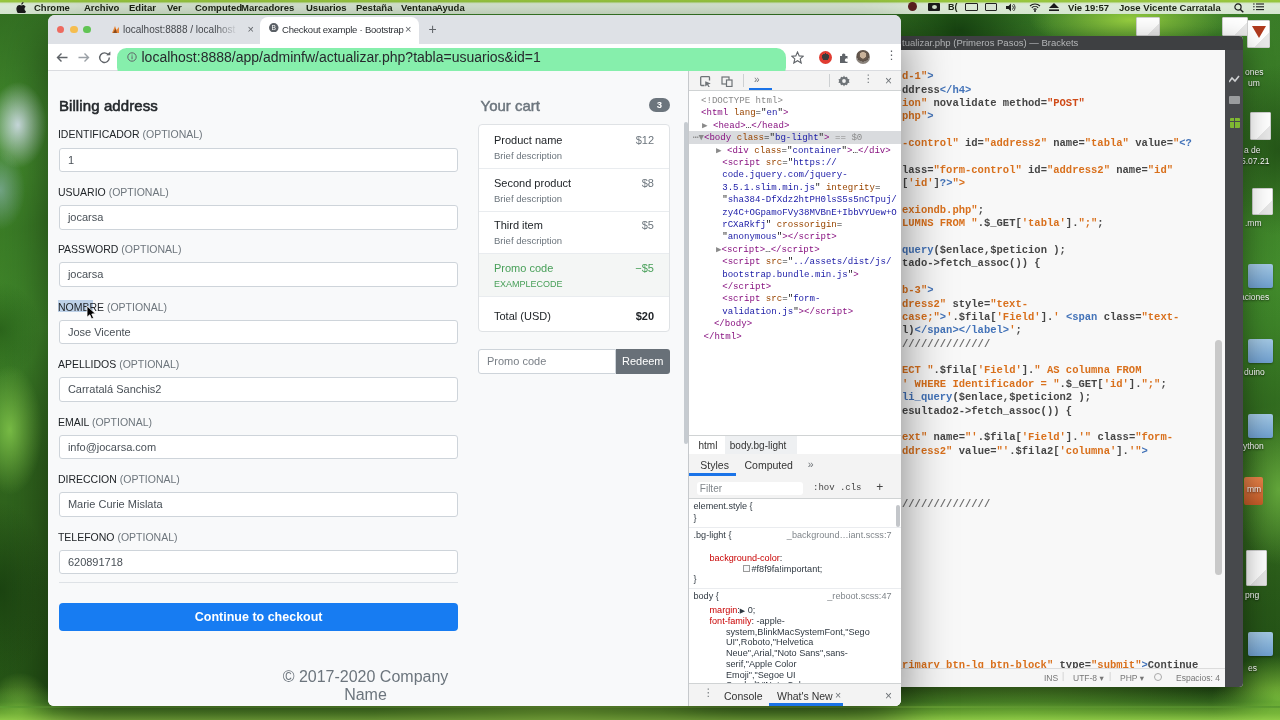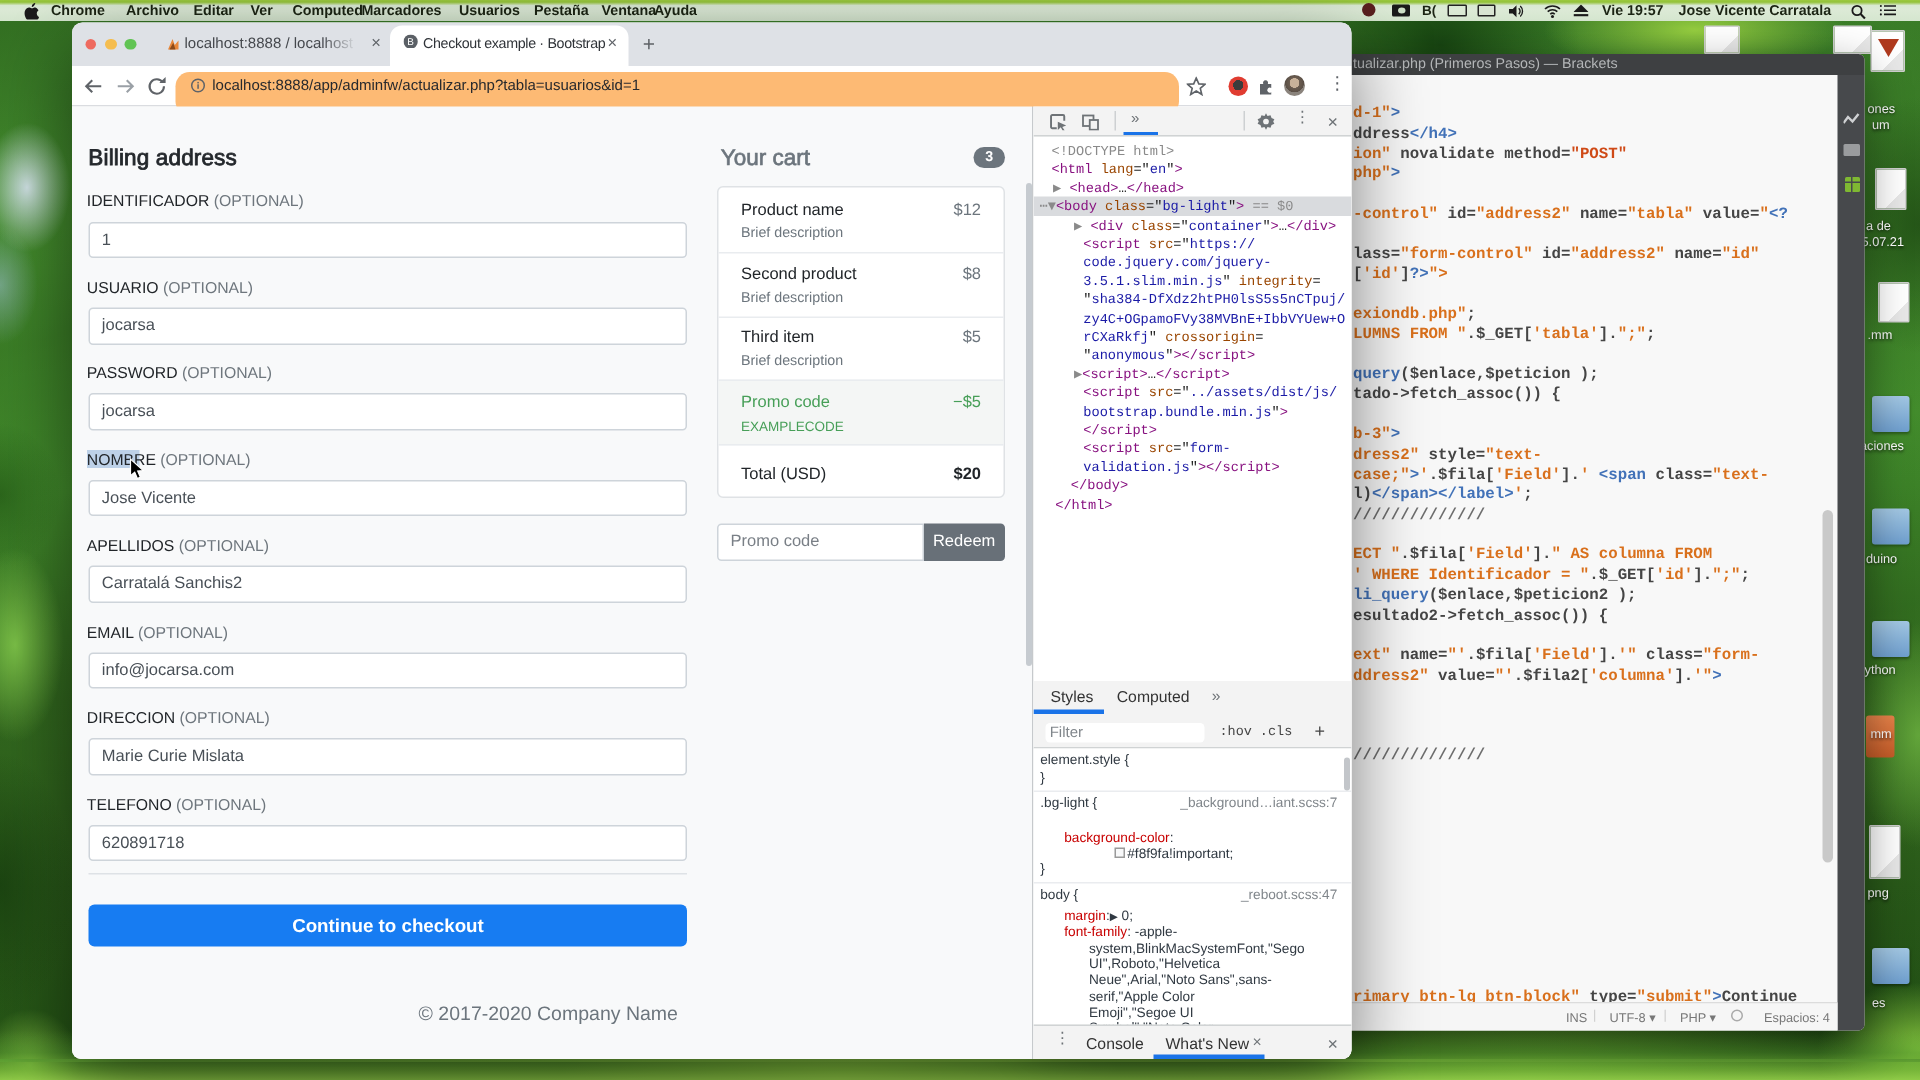--- a/index.html
+++ b/index.html
@@ -51,22 +51,22 @@
 .folder { background:linear-gradient(180deg,#a3c8e4,#6f9fcf); border-radius:2px; box-shadow:0 1px 2px rgba(0,0,0,.35); }
 
 #chrome { position:absolute; left:47.5px; top:15px; width:853.5px; height:691px;
   border-radius:7px 7px 6px 6px; box-shadow:0 18px 50px rgba(0,0,0,.5); background:#fff; }
 #tabstrip { position:absolute; left:0; top:0; width:100%; height:29px; background:#dee1e6; border-radius:7px 7px 0 0; }
 .tlight { position:absolute; top:10.6px; width:7.8px; height:7.8px; border-radius:50%; }
 #tab2 { position:absolute; left:212.5px; top:2px; width:159px; height:27px; background:#fff; border-radius:8px 8px 0 0; }
 .tabtxt { font-size:10px; color:#3c4043; white-space:nowrap; }
 .tabx { color:#5f6368; font-size:11px; }
 #toolbar { position:absolute; left:0; top:29px; width:100%; height:27px; background:#fff; border-bottom:1px solid #dadce0; }
-#urlbar { position:absolute; left:69.5px; top:3.5px; width:669px; height:29px; background:#fdba74; border-radius:9.5px;
-  font-size:10px; color:#27292d; line-height:19px; }
+#urlbar { position:absolute; left:69.5px; top:3.5px; width:669px; height:29px; background:#86efac; border-radius:9.5px;
+  font-size:14px; color:#27292d; line-height:19px; }
 
 #page { position:absolute; left:0; top:56px; width:640.5px; height:635px; background:#f8f9fa; overflow:hidden; border-radius:0 0 0 6px;}
 #page h4 { font-size:15px; font-weight:normal; -webkit-text-stroke:0.55px #24282c; color:#24282c; letter-spacing:0.1px; }
 .lbl { position:absolute; font-size:10.5px; color:#212529; white-space:nowrap; }
 .lbl span { color:#6e767d; }
 .inp { position:absolute; left:11.4px; width:399.5px; height:24.5px; background:#fff; border:1px solid #ced4da; border-radius:3px;
   font-size:11px; color:#495057; line-height:22.5px; padding-left:8px; }
 
 .cardrow { position:absolute; left:15px; right:15px; }
 
@@ -307,21 +307,21 @@
     <div class="inp" style="top:306.3px;">Carratalá Sanchis2</div>
     <div class="lbl" style="left:10.4px;top:344.5px;">EMAIL <span>(OPTIONAL)</span></div>
     <div class="inp" style="top:363.7px;">info@jocarsa.com</div>
     <div class="lbl" style="left:10.4px;top:402px;">DIRECCION <span>(OPTIONAL)</span></div>
     <div class="inp" style="top:421.2px;">Marie Curie Mislata</div>
     <div class="lbl" style="left:10.4px;top:459.5px;">TELEFONO <span>(OPTIONAL)</span></div>
     <div class="inp" style="top:478.6px;">620891718</div>
     <div style="position:absolute;left:11.4px;top:510.5px;width:399.5px;height:1px;background:#dee2e6;"></div>
     <div style="position:absolute;left:11.4px;top:531.6px;width:399.5px;height:28.1px;background:#177cf2;border-radius:4px;
       color:#fff;font-size:12.5px;font-weight:bold;text-align:center;line-height:28.1px;">Continue to checkout</div>
-    <div style="position:absolute;left:228px;top:597px;width:180px;text-align:center;font-size:13px;color:#6c757d;">© 2017-2020 Company Name</div>
+    <div style="position:absolute;left:228px;top:597px;width:180px;text-align:center;font-size:16px;color:#6c757d;">© 2017-2020 Company Name</div>
 
     <div style="position:absolute;left:433px;top:26px;font-size:15px;color:#6c757d;-webkit-text-stroke:0.45px #6c757d;">Your cart</div>
     <div style="position:absolute;left:601.5px;top:27.2px;width:21px;height:14.2px;border-radius:7px;background:#6c757d;
       color:#fff;font-size:9.5px;font-weight:bold;text-align:center;line-height:14.2px;">3</div>
     <div style="position:absolute;left:430.5px;top:52.6px;width:192px;height:208px;background:#fff;border:1px solid #dfe2e5;border-radius:4px;">
       <div class="cardrow" style="top:9px;font-size:11px;color:#212529;">Product name<span style="float:right;color:#6c757d;">$12</span></div>
       <div class="cardrow" style="top:25px;font-size:9.5px;color:#6c757d;">Brief description</div>
       <div class="cardrow" style="top:43.5px;left:0;right:0;height:1px;background:#e9ecef;"></div>
       <div class="cardrow" style="top:52px;font-size:11px;color:#212529;">Second product<span style="float:right;color:#6c757d;">$8</span></div>
       <div class="cardrow" style="top:68px;font-size:9.5px;color:#6c757d;">Brief description</div>
@@ -376,20 +376,25 @@
       <div class="dl" style="top:139.3px;left:33.2px;">"<span class="val">anonymous</span>"<span class="tag">&gt;&lt;/script&gt;</span></div>
       <div class="dl" style="top:151.7px;left:27px;"><span class="gry">▶</span><span class="tag">&lt;script&gt;</span>…<span class="tag">&lt;/script&gt;</span></div>
       <div class="dl" style="top:164.1px;left:33.2px;"><span class="tag">&lt;script</span> <span class="attr">src</span>="<span class="lnk">../assets/dist/js/</span></div>
       <div class="dl" style="top:176.5px;left:33.2px;"><span class="lnk">bootstrap.bundle.min.js</span>"<span class="tag">&gt;</span></div>
       <div class="dl" style="top:188.9px;left:33.2px;"><span class="tag">&lt;/script&gt;</span></div>
       <div class="dl" style="top:201.3px;left:33.2px;"><span class="tag">&lt;script</span> <span class="attr">src</span>="<span class="lnk">form-</span></div>
       <div class="dl" style="top:213.7px;left:33.2px;"><span class="lnk">validation.js</span>"<span class="tag">&gt;&lt;/script&gt;</span></div>
       <div class="dl" style="top:226.1px;left:24.9px;"><span class="tag">&lt;/body&gt;</span></div>
       <div class="dl" style="top:238.5px;left:14.5px;"><span class="tag">&lt;/html&gt;</span></div>
     </div>
+    <div id="dt-crumb">
+      <div style="position:absolute;left:35.6px;top:0;width:72px;height:100%;background:#eef0f2;"></div>
+      <span style="position:absolute;left:9.5px;top:4.5px;">html</span>
+      <span style="position:absolute;left:40.8px;top:4.5px;">body.bg-light</span>
+    </div>
     <div id="dt-styletabs">
       <span style="position:absolute;left:11.3px;top:5px;">Styles</span>
       <span style="position:absolute;left:55.5px;top:5px;">Computed</span>
       <span style="position:absolute;left:118.8px;top:4px;color:#6e7377;">»</span>
       <div style="position:absolute;left:0;top:19.2px;width:47px;height:3.1px;background:#1a73e8;"></div>
     </div>
     <div id="dt-filter">
       <div style="position:absolute;left:7.8px;top:6.3px;width:105.8px;height:13px;background:#fff;border-radius:3px;color:#80868b;line-height:13px;padding-left:3px;">Filter</div>
       <span style="position:absolute;left:124px;top:7px;color:#444;font-family:'Liberation Mono',monospace;font-size:9px;">:hov</span>
       <span style="position:absolute;left:150.9px;top:7px;color:#444;font-family:'Liberation Mono',monospace;font-size:9px;">.cls</span>

